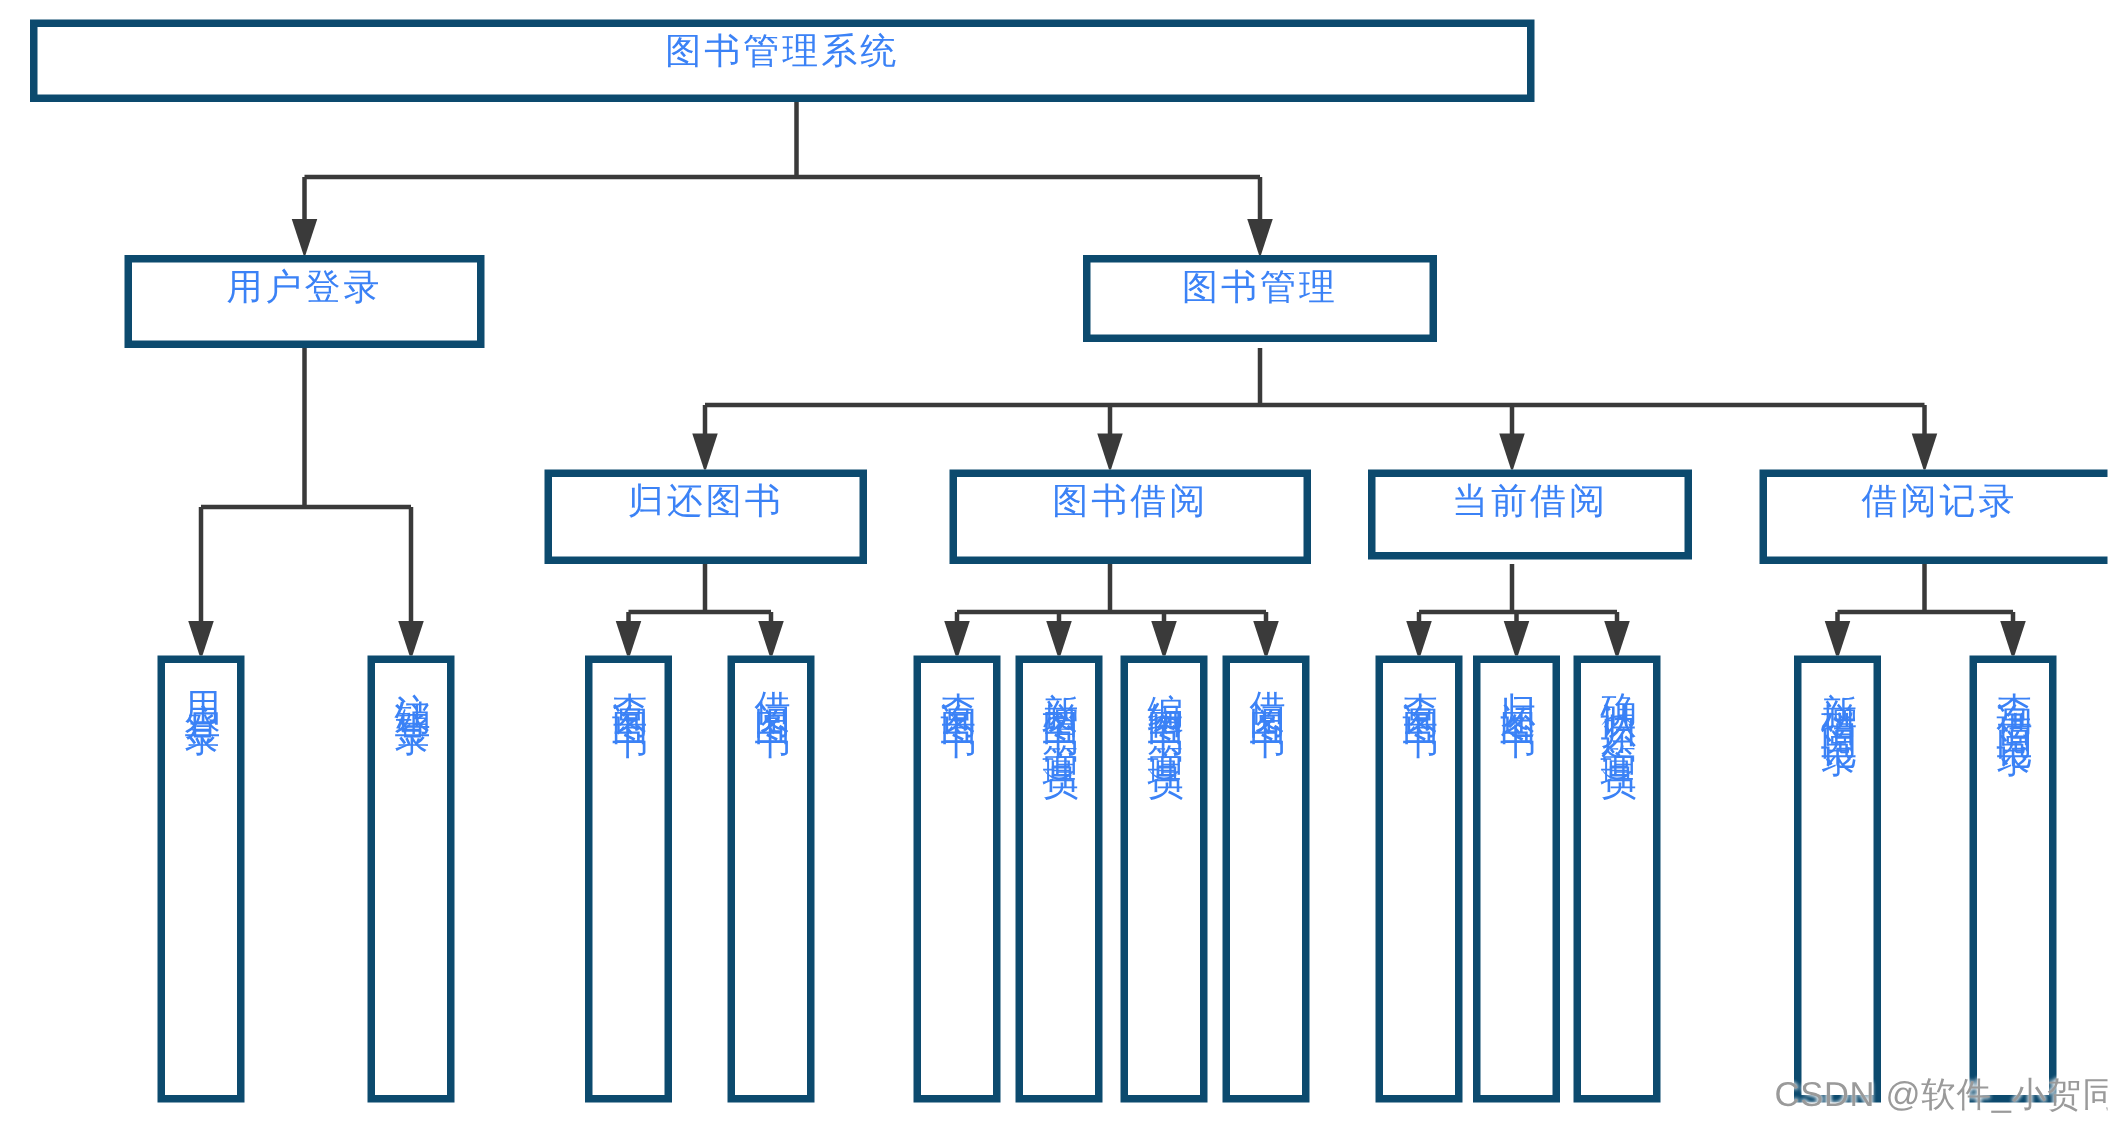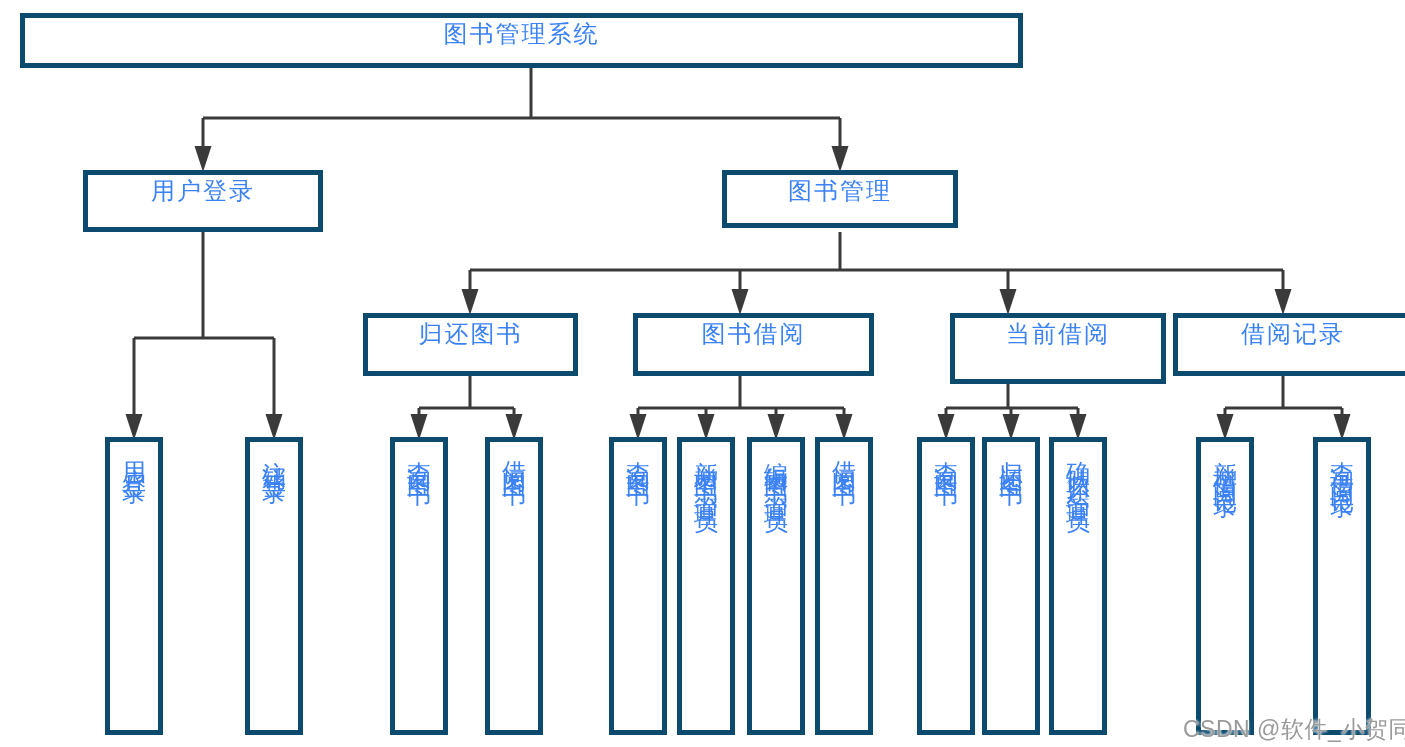--- a/index.html
+++ b/index.html
@@ -71,21 +71,21 @@
   <div class="node" style="left:722px;top:170px;width:236px;height:58px">
     <span class="hlabel">图书管理</span>
   </div>
 
   <div class="node" style="left:363px;top:313px;width:215px;height:63px">
     <span class="hlabel">归还图书</span>
   </div>
   <div class="node" style="left:633px;top:313px;width:241px;height:63px">
     <span class="hlabel">图书借阅</span>
   </div>
-  <div class="node" style="left:950px;top:313px;width:216px;height:71px">
+  <div class="node" style="left:912px;top:313px;width:216px;height:60px">
     <span class="hlabel">当前借阅</span>
   </div>
   <div class="node" style="left:1173px;top:313px;width:240px;height:63px">
     <span class="hlabel">借阅记录</span>
   </div>
 
   <div class="node leaf" style="left:105px;top:437px">
     <span class="vlabel">用户登录</span>
   </div>
   <div class="node leaf" style="left:245px;top:437px">

